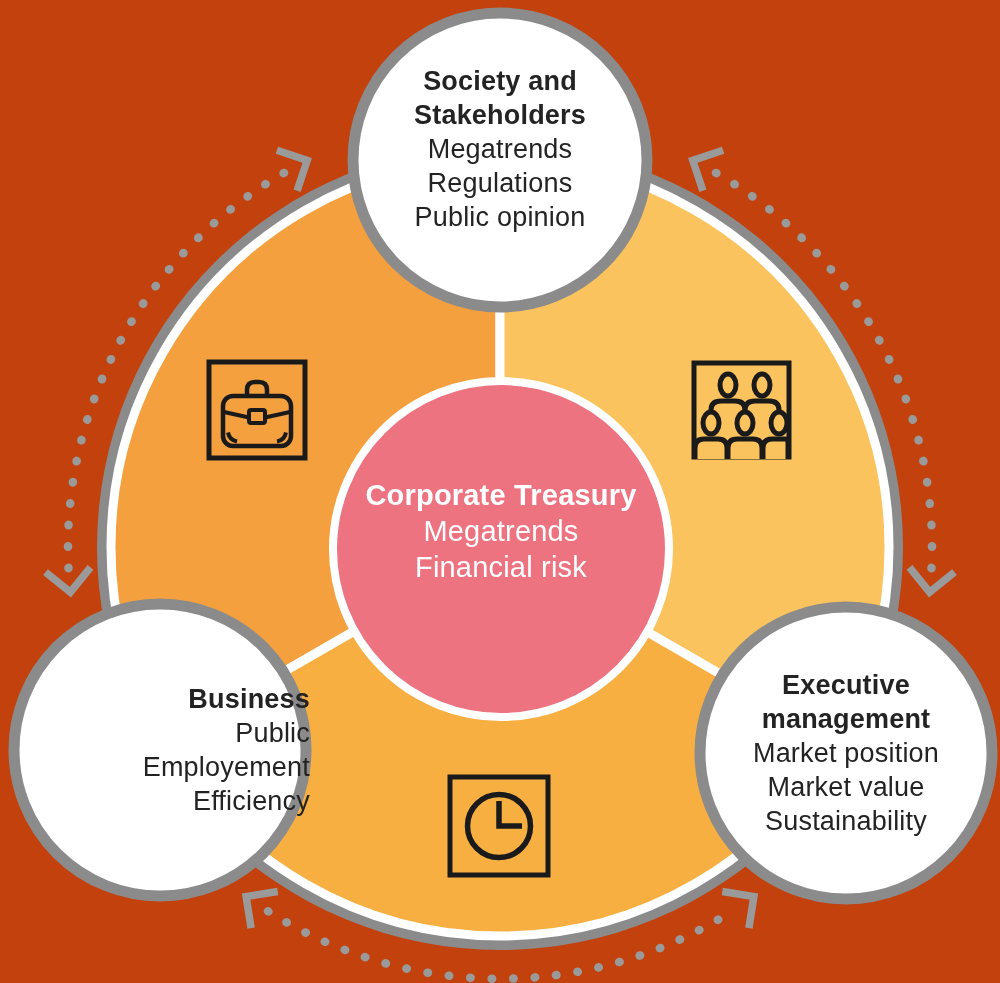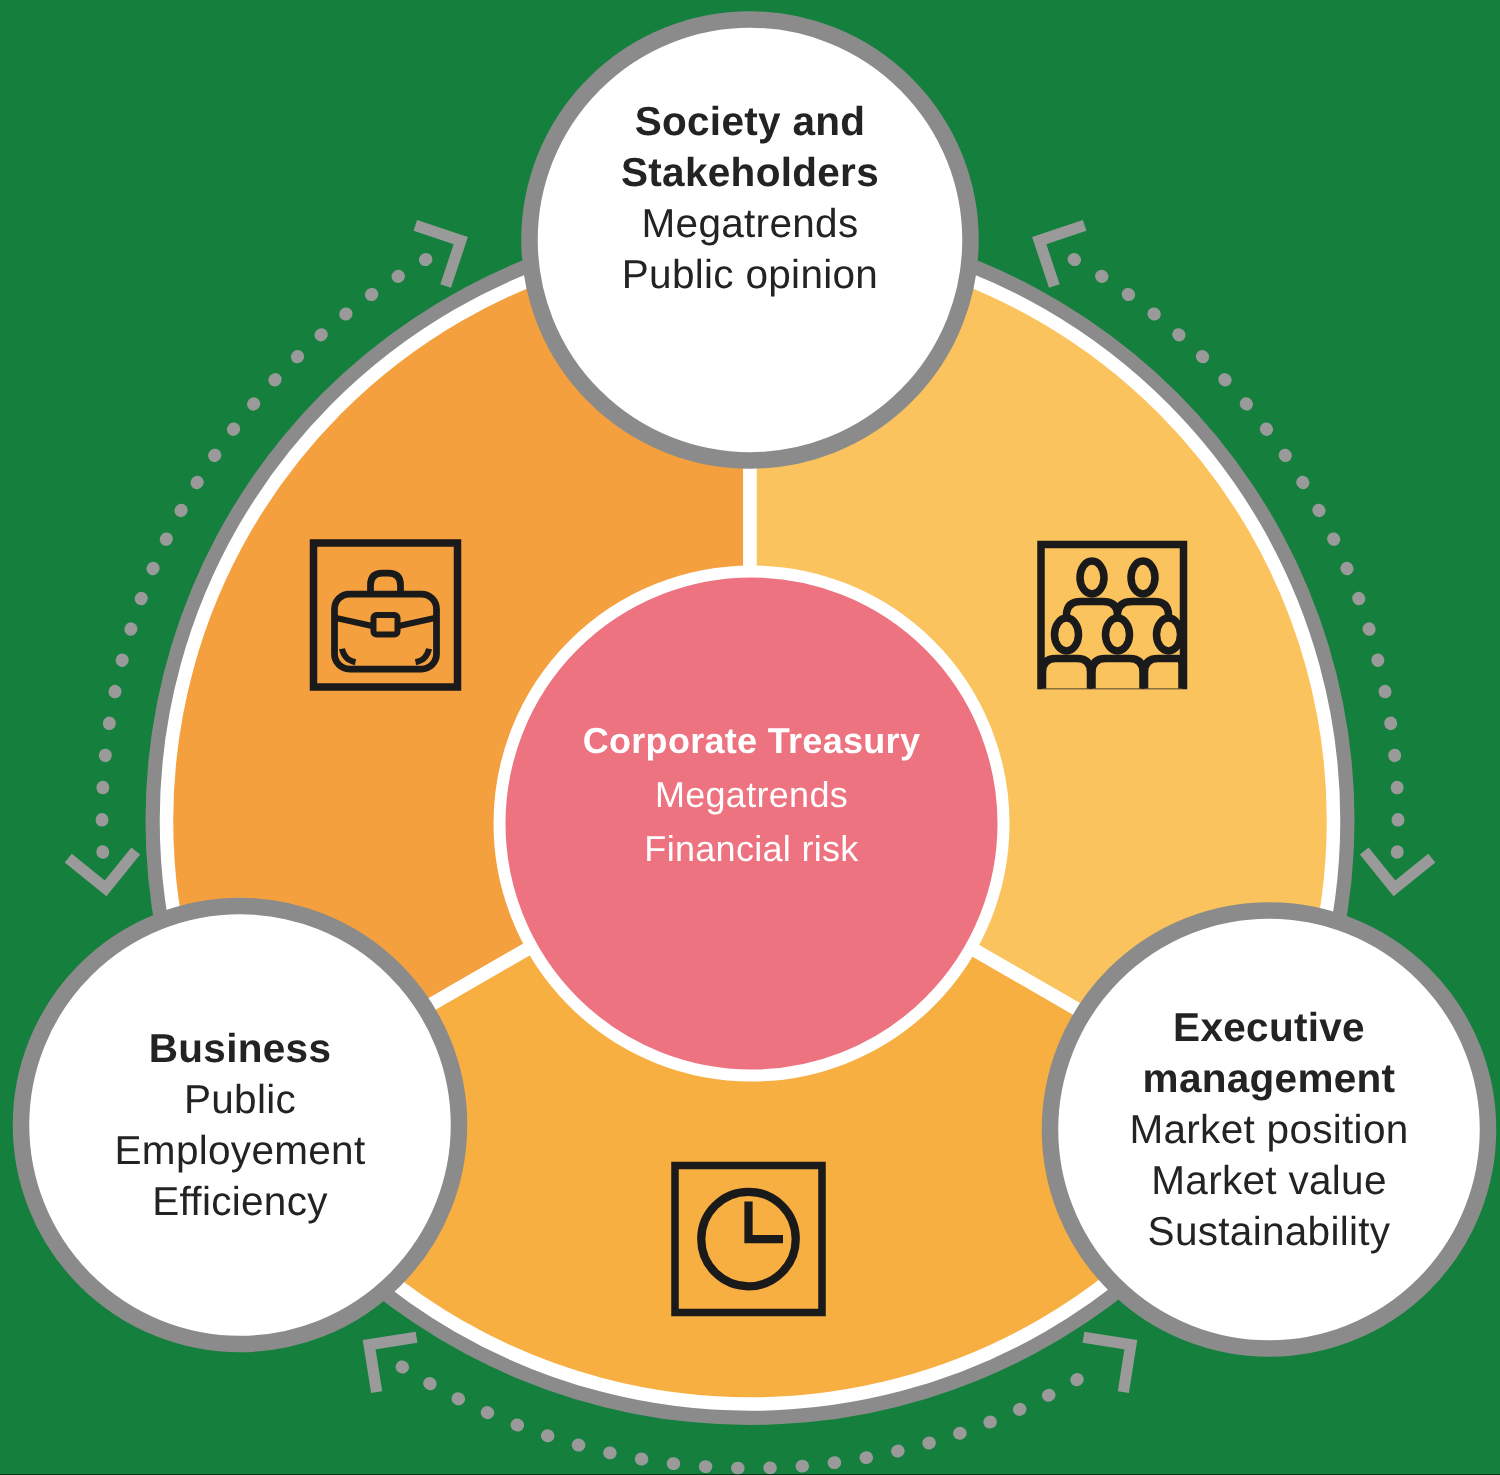--- a/index.html
+++ b/index.html
@@ -1,30 +1,30 @@
 <!DOCTYPE html>
 <html><head>
 <meta charset="utf-8">
 <style>
   html,body{margin:0;padding:0;background:#000;}
   .stage{
-    position:relative;width:1000px;height:983px;background:#15803d;overflow:hidden;
+    position:relative;width:1000px;height:983px;background:#c2410c;overflow:hidden;
     font-family:"Liberation Sans","DejaVu Sans",sans-serif;
   }
   .stage svg{position:absolute;left:0;top:0;}
   .label{
     position:absolute;text-align:center;color:#232323;
     font-size:27px;line-height:34px;letter-spacing:0.2px;
   }
   .label .bold{font-weight:bold;}
   .label div{white-space:nowrap;}
   .label.society{left:340px;top:64px;width:320px;}
-  .label.business{left:10px;top:682px;width:300px;}
+  .label.business{left:10px;top:682px;width:300px;text-align:right;}
   .label.executive{left:686px;top:668px;width:320px;}
-  .label.centerlbl{left:331px;top:477px;width:340px;color:#ffffff;font-size:24px;line-height:36px;}
+  .label.centerlbl{left:331px;top:477px;width:340px;color:#ffffff;font-size:29px;line-height:36px;}
 </style>
 </head>
 <body>
 
 <div class="stage">
 
   <svg width="1000" height="983" viewBox="0 0 1000 983">
 
     <g>
       <circle cx="500" cy="547" r="403" fill="#8B8B8B"></circle>
@@ -95,20 +95,21 @@
         <polyline points="277.7,891.5 246.1,896.5 251.1,928.1" stroke-width="7.5"></polyline>
         <polyline points="748.9,928.1 753.9,896.5 722.3,891.5" stroke-width="7.5"></polyline>
       </g>
     </g>
   </svg>
 
   <div class="label society">
     <div class="bold">Society and</div>
     <div class="bold">Stakeholders</div>
     <div>Megatrends</div>
+    <div>Regulations</div>
     <div>Public opinion</div>
   </div>
 
   <div class="label business">
     <div class="bold">Business</div>
     <div>Public</div>
     <div>Employement</div>
     <div>Efficiency</div>
   </div>
 

